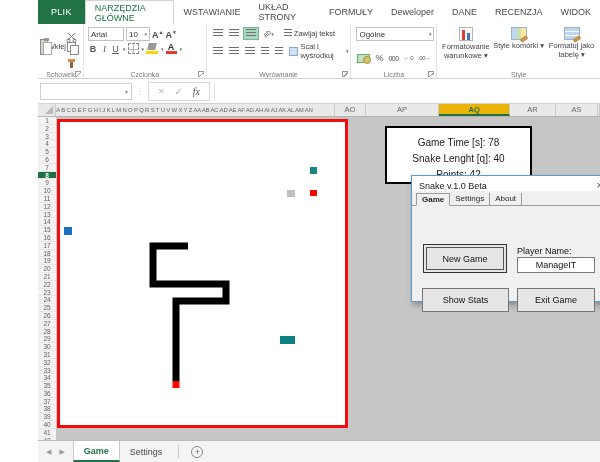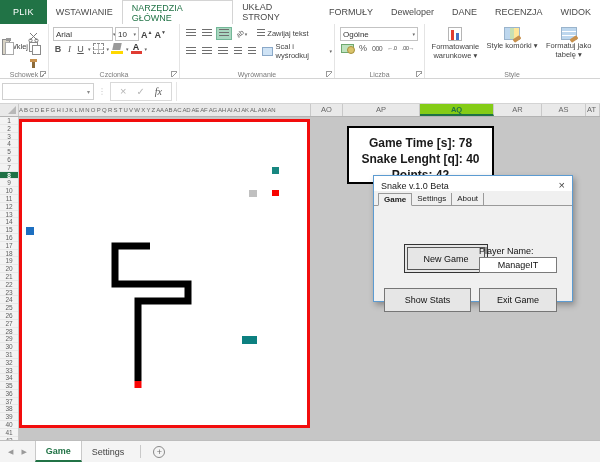--- a/index.html
+++ b/index.html
@@ -1,18 +1,18 @@
 <!DOCTYPE html>
 <html><head>
 <meta charset="utf-8">
 <style>
   * { margin:0; padding:0; box-sizing:border-box; }
   html,body { width:600px; height:462px; overflow:hidden; background:#fff;
               font-family:"Liberation Sans", sans-serif; }
-  #app { position:relative; width:600px; height:462px; background:#fff; }
+  #app { position:relative; width:600px; height:462px; background:#fff;padding-left:38px; }
 
   
   .tabbar { height:24px; display:flex; align-items:stretch; background:#fff; }
   .tab-file { background:#217346; color:#fff; font-size:9px; padding:0 13px;
               display:flex; align-items:center; letter-spacing:.3px; }
   .rtab { font-size:9px; color:#4a4a4a; padding:0 9px; display:flex; align-items:center; }
   .rtab.active { color:#217346; border:1px solid #d4d4d4; border-bottom:1px solid #fff;
                  margin-bottom:-1px; background:#fff; }
 
   
@@ -35,21 +35,21 @@
   .clip-col { display:flex; flex-direction:column; gap:2px; padding-top:3px; }
   .sicon { width:13px; height:11px; position:relative; }
   .copy-ic::before { content:""; position:absolute; left:1px; top:0; width:7px; height:8px; border:1px solid #8a8a8a; background:#fff; }
   .copy-ic::after { content:""; position:absolute; left:4px; top:3px; width:7px; height:8px; border:1px solid #8a8a8a; background:#fff; }
 
   
   .g-font { width:131px; }
   .frow { display:flex; align-items:center; gap:2px; margin:1px 0 2px 2px; }
   .combo { border:1px solid #c3c3c3; background:#fff; font-size:8px; color:#333;
            display:flex; align-items:center; justify-content:space-between; padding:0 2px; height:14px; }
-  .fname { width:60px;gap:40px; } .fsize { width:24px; }
+  .fname { width:36px;gap:40px; } .fsize { width:24px; }
   .bigA { font-size:9px; color:#444; font-weight:bold; position:relative; }
   .bigA sup { font-size:5px; }
   .fmt-b { font-weight:bold; font-size:9px; width:10px; }
   .fmt-i { font-style:italic; font-family:"Liberation Serif",serif; font-size:9px; width:9px; }
   .fmt-u { text-decoration:underline; font-size:9px; width:9px; }
   .bord-ic { width:11px; height:11px; border:1px dashed #8a8a8a; position:relative; }
   .bord-ic::before { content:""; position:absolute; left:50%; top:0; bottom:0; width:1px; background:#bbb; }
   .bord-ic::after { content:""; position:absolute; top:50%; left:0; right:0; height:1px; background:#bbb; }
   .fill-ic { width:12px; height:11px; position:relative; }
   .fill-ic::before { content:""; position:absolute; left:2px; top:0; width:8px; height:7px; background:#9a9a9a; transform:skewX(-12deg); }
@@ -62,21 +62,21 @@
   .lines { width:10px; height:9px; background:repeating-linear-gradient(to bottom,#6f6f6f 0 1px,transparent 1px 3px); }
   .lines.sh { width:8px; }
   .ic-btn { padding:1px 2px; display:inline-flex; align-items:center; }
   .ic-btn.on { background:#a9d8c0; border:1px solid #74b798; }
   .wrapbtn,.mergebtn { display:inline-flex; align-items:center; gap:2px; font-size:7.5px; color:#444; }
   .merge-ic { width:12px; height:9px; background:#cfe3f5; border:1px solid #8aa8c8; }
   .ab-rot { font-size:7px; color:#555; transform:rotate(-40deg); display:inline-block; }
 
   
   .g-num { width:90px; }
-  .num-combo { width:78px; margin:1px 0 2px 3px; }
+  .num-combo { width:78px; margin:1px 0 12px 3px; }
   .money-ic { width:13px; height:9px; background:#bfe3bf; border:1px solid #6fa86f; position:relative; }
   .money-ic::after { content:""; position:absolute; right:-2px; bottom:-2px; width:6px; height:6px; border-radius:50%; background:#d9c36a; border:1px solid #a8923e; }
   .pct { font-size:9px; color:#555; }
   .zeros { font-size:7px; color:#555; letter-spacing:-.5px; }
   .dec { font-size:6px; color:#555; letter-spacing:-.5px; }
 
   
   .g-style { width:174px; display:flex; justify-content:space-around; border-right:none; }
   .style-btn { display:flex; flex-direction:column; align-items:center; font-size:7.5px;
                color:#444; text-align:center; line-height:8.5px; padding-top:1px; width:33%; }
@@ -103,53 +103,53 @@
   
   .grid { position:relative; height:336px; background:#c6c6c6; overflow:hidden; }
   .colheads { position:absolute; top:0; left:0; right:0; height:13px; display:flex;
               background:#e9e9e9; border-bottom:1px solid #b3b3b3; font-size:7.5px; color:#666; }
   .corner { width:19px; position:relative; border-right:1px solid #c9c9c9; }
   .corner::after { content:""; position:absolute; right:2px; bottom:2px;
                    border-left:8px solid transparent; border-bottom:8px solid #b8b8b8; }
   .sq-cols { width:292px; overflow:hidden; font-size:6px; letter-spacing:-.2px; line-height:13px;
              color:#666; white-space:nowrap; border-right:1px solid #c9c9c9; }
   .wcol { border-right:1px solid #c9c9c9; text-align:center; line-height:12px; overflow:hidden; }
-  .wcol.sel { background:#84cc16; color:#1e7145; font-weight:bold; border-bottom:2px solid #1e7145; line-height:11px; }
+  .wcol.sel { background:#eab308; color:#1e7145; font-weight:bold; border-bottom:2px solid #1e7145; line-height:11px; }
   .c-ao{width:32px}.c-ap{width:77px}.c-aq{width:74px}.c-ar{width:48px}.c-as{width:44px}.c-at{flex:1;text-align:left;padding-left:1px}
   .rowheads { position:absolute; top:13px; left:0; width:19px; height:326px; background:#f3f3f3;
               border-right:1px solid #c9c9c9; overflow:hidden; }
   .rh { height:7.8px; line-height:7.8px; font-size:6.5px; color:#5f5f5f; text-align:center;
         border-bottom:1px solid #e7e7e7; }
   .rh.sel { background:#1e7145; color:#fff; font-weight:bold; }
 
   .board { position:absolute; left:19px; top:15px; width:291px; height:309px;
            background:#fff; border:3px solid #f20d0d; }
   .board-svg { position:absolute; left:19px; top:15px; }
 
   
   .stats { position:absolute; left:347px; top:22px; width:147px; height:58px; z-index:5;
            background:#fff; border:2px solid #000; text-align:center; padding-top:7px; }
-  .stats div { font-size:12px; font-weight:bold; color:#1a1a1a; line-height:16px; }
+  .stats div { font-size:10px; font-weight:normal; color:#1a1a1a; line-height:16px; }
 
   
   .dlg { position:absolute; left:373px; top:71px; width:200px; height:127px; z-index:10;
          background:#f0f0f0; border:1px solid #5c9bd1; box-shadow:2px 3px 6px rgba(0,0,0,.3); }
   .dlg-title { height:15px; background:#fff; display:flex; align-items:flex-end; justify-content:space-between;
                padding:0 7px; font-size:9px; color:#1a1a1a; }
   .dlg-x { color:#444; font-size:11px; line-height:11px; }
   .dlg-tabs { height:13px; display:flex; padding-left:4px; border-bottom:1px solid #9a9a9a; margin-top:2px; }
   .dtab { font-size:8px; color:#222; padding:0 5px; line-height:12px; border-right:1px solid #9a9a9a; }
   .dtab.active { background:#f0f0f0; border:1px solid #9a9a9a; border-bottom:1px solid #f0f0f0;
                  margin-bottom:-1px; font-weight:bold; }
   .dlg-body { position:relative; height:96px; }
   .vbtn { position:absolute; background:#e6e6e6; border:1px solid #767676; font-size:9px; color:#111;
           display:flex; align-items:center; justify-content:center; font-family:"Liberation Sans",sans-serif; }
   .vbtn.default { border:1px solid #333;
                   box-shadow:inset 0 0 0 2px #e6e6e6, inset 0 0 0 3px #555; }
-  .b-new { left:11px; top:38px; width:84px; height:29px;margin-left:19px; }
+  .b-new { left:11px; top:38px; width:84px; height:29px; }
   .b-stats { left:10px; top:82px; width:87px; height:24px; }
   .b-exit { left:105px; top:82px; width:78px; height:24px; }
   .pn-label { position:absolute; left:105px; top:40px; font-size:9px; color:#111; }
   .pn-field { position:absolute; left:105px; top:51px; width:78px; height:16px; background:#fff;
               border:1px solid #7a7a7a; font-size:9px; text-align:center; line-height:14px; color:#111; }
 
   
   .sheetbar { height:22px; display:flex; align-items:stretch; background:#f4f4f4;
               border-top:1px solid #bdbdbd; font-size:9px; }
   .nav { display:flex; align-items:center; gap:8px; padding:0 8px; color:#9a9a9a; font-size:7px; }
@@ -161,22 +161,22 @@
   .addsheet { width:12px; height:12px; border:1px solid #8a8a8a; border-radius:50%; color:#6f6f6f;
               font-size:9px; line-height:10px; text-align:center; align-self:center; margin-left:6px; }
 </style>
 </head>
 <body>
 
 <div id="app">
 
   <div class="tabbar">
     <div class="tab-file">PLIK</div>
+    <div class="rtab active">NARZĘDZIA GŁÓWNE</div>
     <div class="rtab">WSTAWIANIE</div>
-    <div class="rtab active">NARZĘDZIA GŁÓWNE</div>
     <div class="rtab">UKŁAD STRONY</div>
     <div class="rtab">FORMUŁY</div>
     <div class="rtab">Deweloper</div>
     <div class="rtab">DANE</div>
     <div class="rtab">RECENZJA</div>
     <div class="rtab">WIDOK</div>
   </div>
 
   <div class="ribbon">
 

